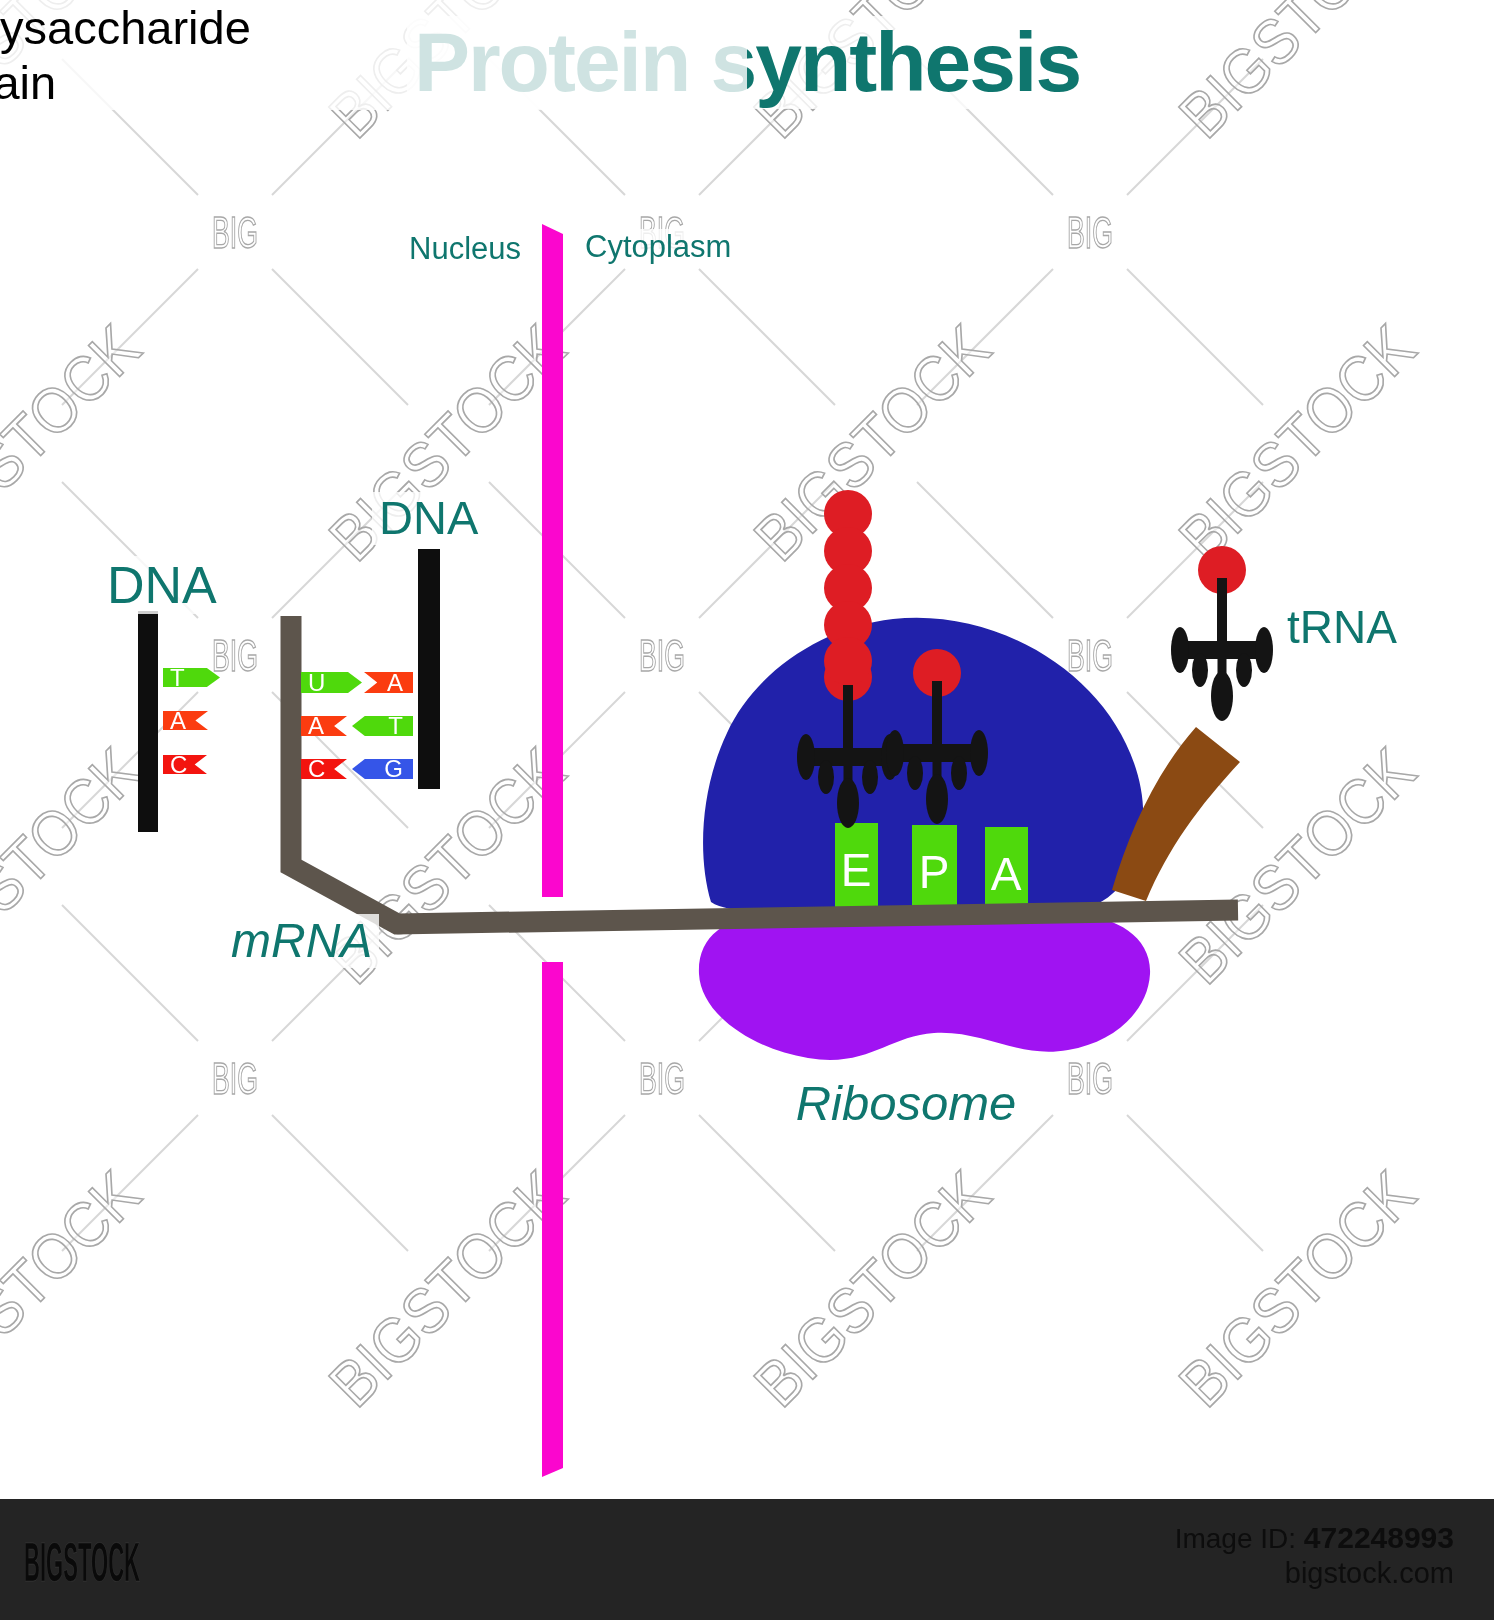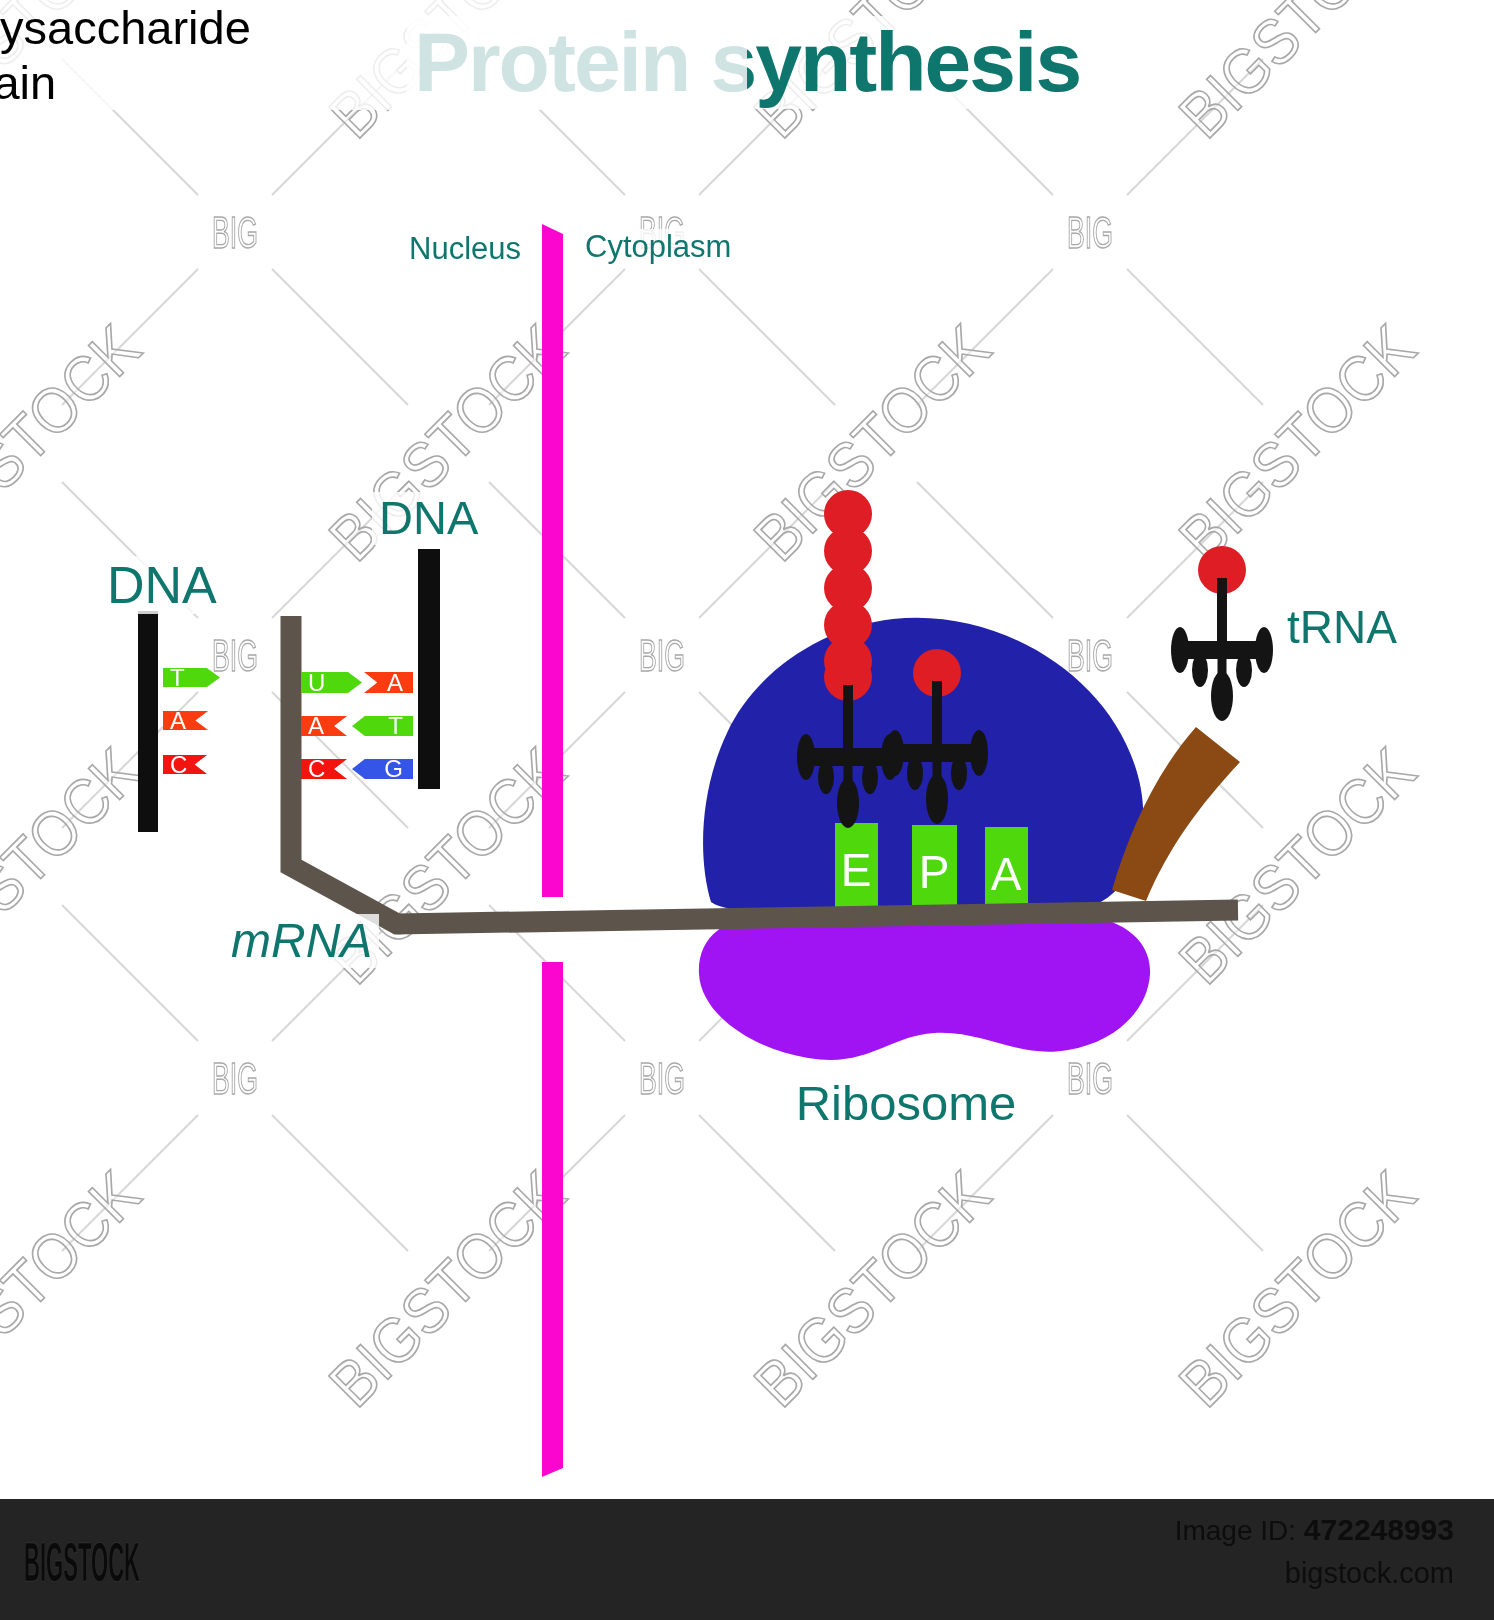--- a/index.html
+++ b/index.html
@@ -8,21 +8,21 @@
   svg{position:absolute;left:0;top:0;}
   .lbl{position:absolute;color:#0f766e;background:rgba(255,255,255,.8);padding:1px 7px;
        line-height:1.08;white-space:nowrap;}
   .title{left:50%;top:16px;transform:translateX(-50%);font-size:84px;font-weight:700;letter-spacing:-2px;}
   .nucleus{left:402px;top:231px;font-size:31px;}
   .cytoplasm{left:578px;top:229px;font-size:31px;}
   .dna-left{left:100px;top:556px;font-size:52px;}
   .dna-right{left:372px;top:492px;font-size:47px;}
   .mrna-lbl{left:224px;top:914px;font-size:48px;font-style:italic;}
   .trna-lbl{left:1280px;top:602px;font-size:46px;}
-  .ribosome-lbl{left:906px;top:1076px;transform:translateX(-50%);font-size:49px;}
+  .ribosome-lbl{left:906px;top:1076px;transform:translateX(-50%);font-size:49px;font-style:italic;}
   .chain-lbl{left:827px;top:378px;transform:translateX(-50%);font-size:47px;text-align:center;}
   .chain-lbl span{display:block;background:rgba(255,255,255,.8);padding:0 6px;}
   
   .base{position:absolute;display:flex;align-items:center;color:#ffffff;font-size:24px;}
   .base span{display:block;}
   .from-left{justify-content:flex-start;padding-left:7px;box-sizing:border-box;}
   .from-right{justify-content:flex-end;padding-right:10px;box-sizing:border-box;}
   .green{background:#4fd90c;} .orange{background:#fb3c10;} .red{background:#f3140f;} .blue{background:#3555e8;}
   .ar-right{clip-path:polygon(0 0,77% 0,100% 50%,77% 100%,0 100%);}
   .notch-right{clip-path:polygon(0 0,100% 0,72% 50%,100% 100%,0 100%);}
@@ -31,21 +31,21 @@
   
   .wm-brand{font-family:"Liberation Sans",sans-serif;font-size:64px;fill:rgba(255,255,255,.5);
             stroke:#a8a8a8;stroke-width:1.7px;}
   .wm-big{font-family:"Liberation Sans",sans-serif;font-size:44px;fill:rgba(255,255,255,.5);
           stroke:#a8a8a8;stroke-width:1.4px;}
   
   .tk{fill:#141414;} .aa{fill:#de1d24;}
   .site-letter{font-family:"Liberation Sans",sans-serif;font-size:46px;fill:#ffffff;}
   
   .footer{position:absolute;left:0;top:1499px;width:1494px;height:121px;background:#242424;}
-  .fid{position:absolute;right:40px;top:14px;color:#0d0d0d;font-size:28px;}
+  .fid{position:absolute;right:40px;top:22px;color:#0d0d0d;font-size:28px;}
   .fid b{font-size:30px;}
   .fsite{position:absolute;right:40px;top:58px;color:#0d0d0d;font-size:29px;text-align:right;margin-left:20px;}
   .flogo-svg{position:absolute;left:22px;top:34px;}
   .flogo{font-family:"Liberation Sans",sans-serif;font-size:56px;font-weight:700;
          fill:#0a0a0a;stroke:rgba(255,255,255,.08);stroke-width:1px;}
 </style>
 </head>
 <body>
 
 <div id="canvas">

